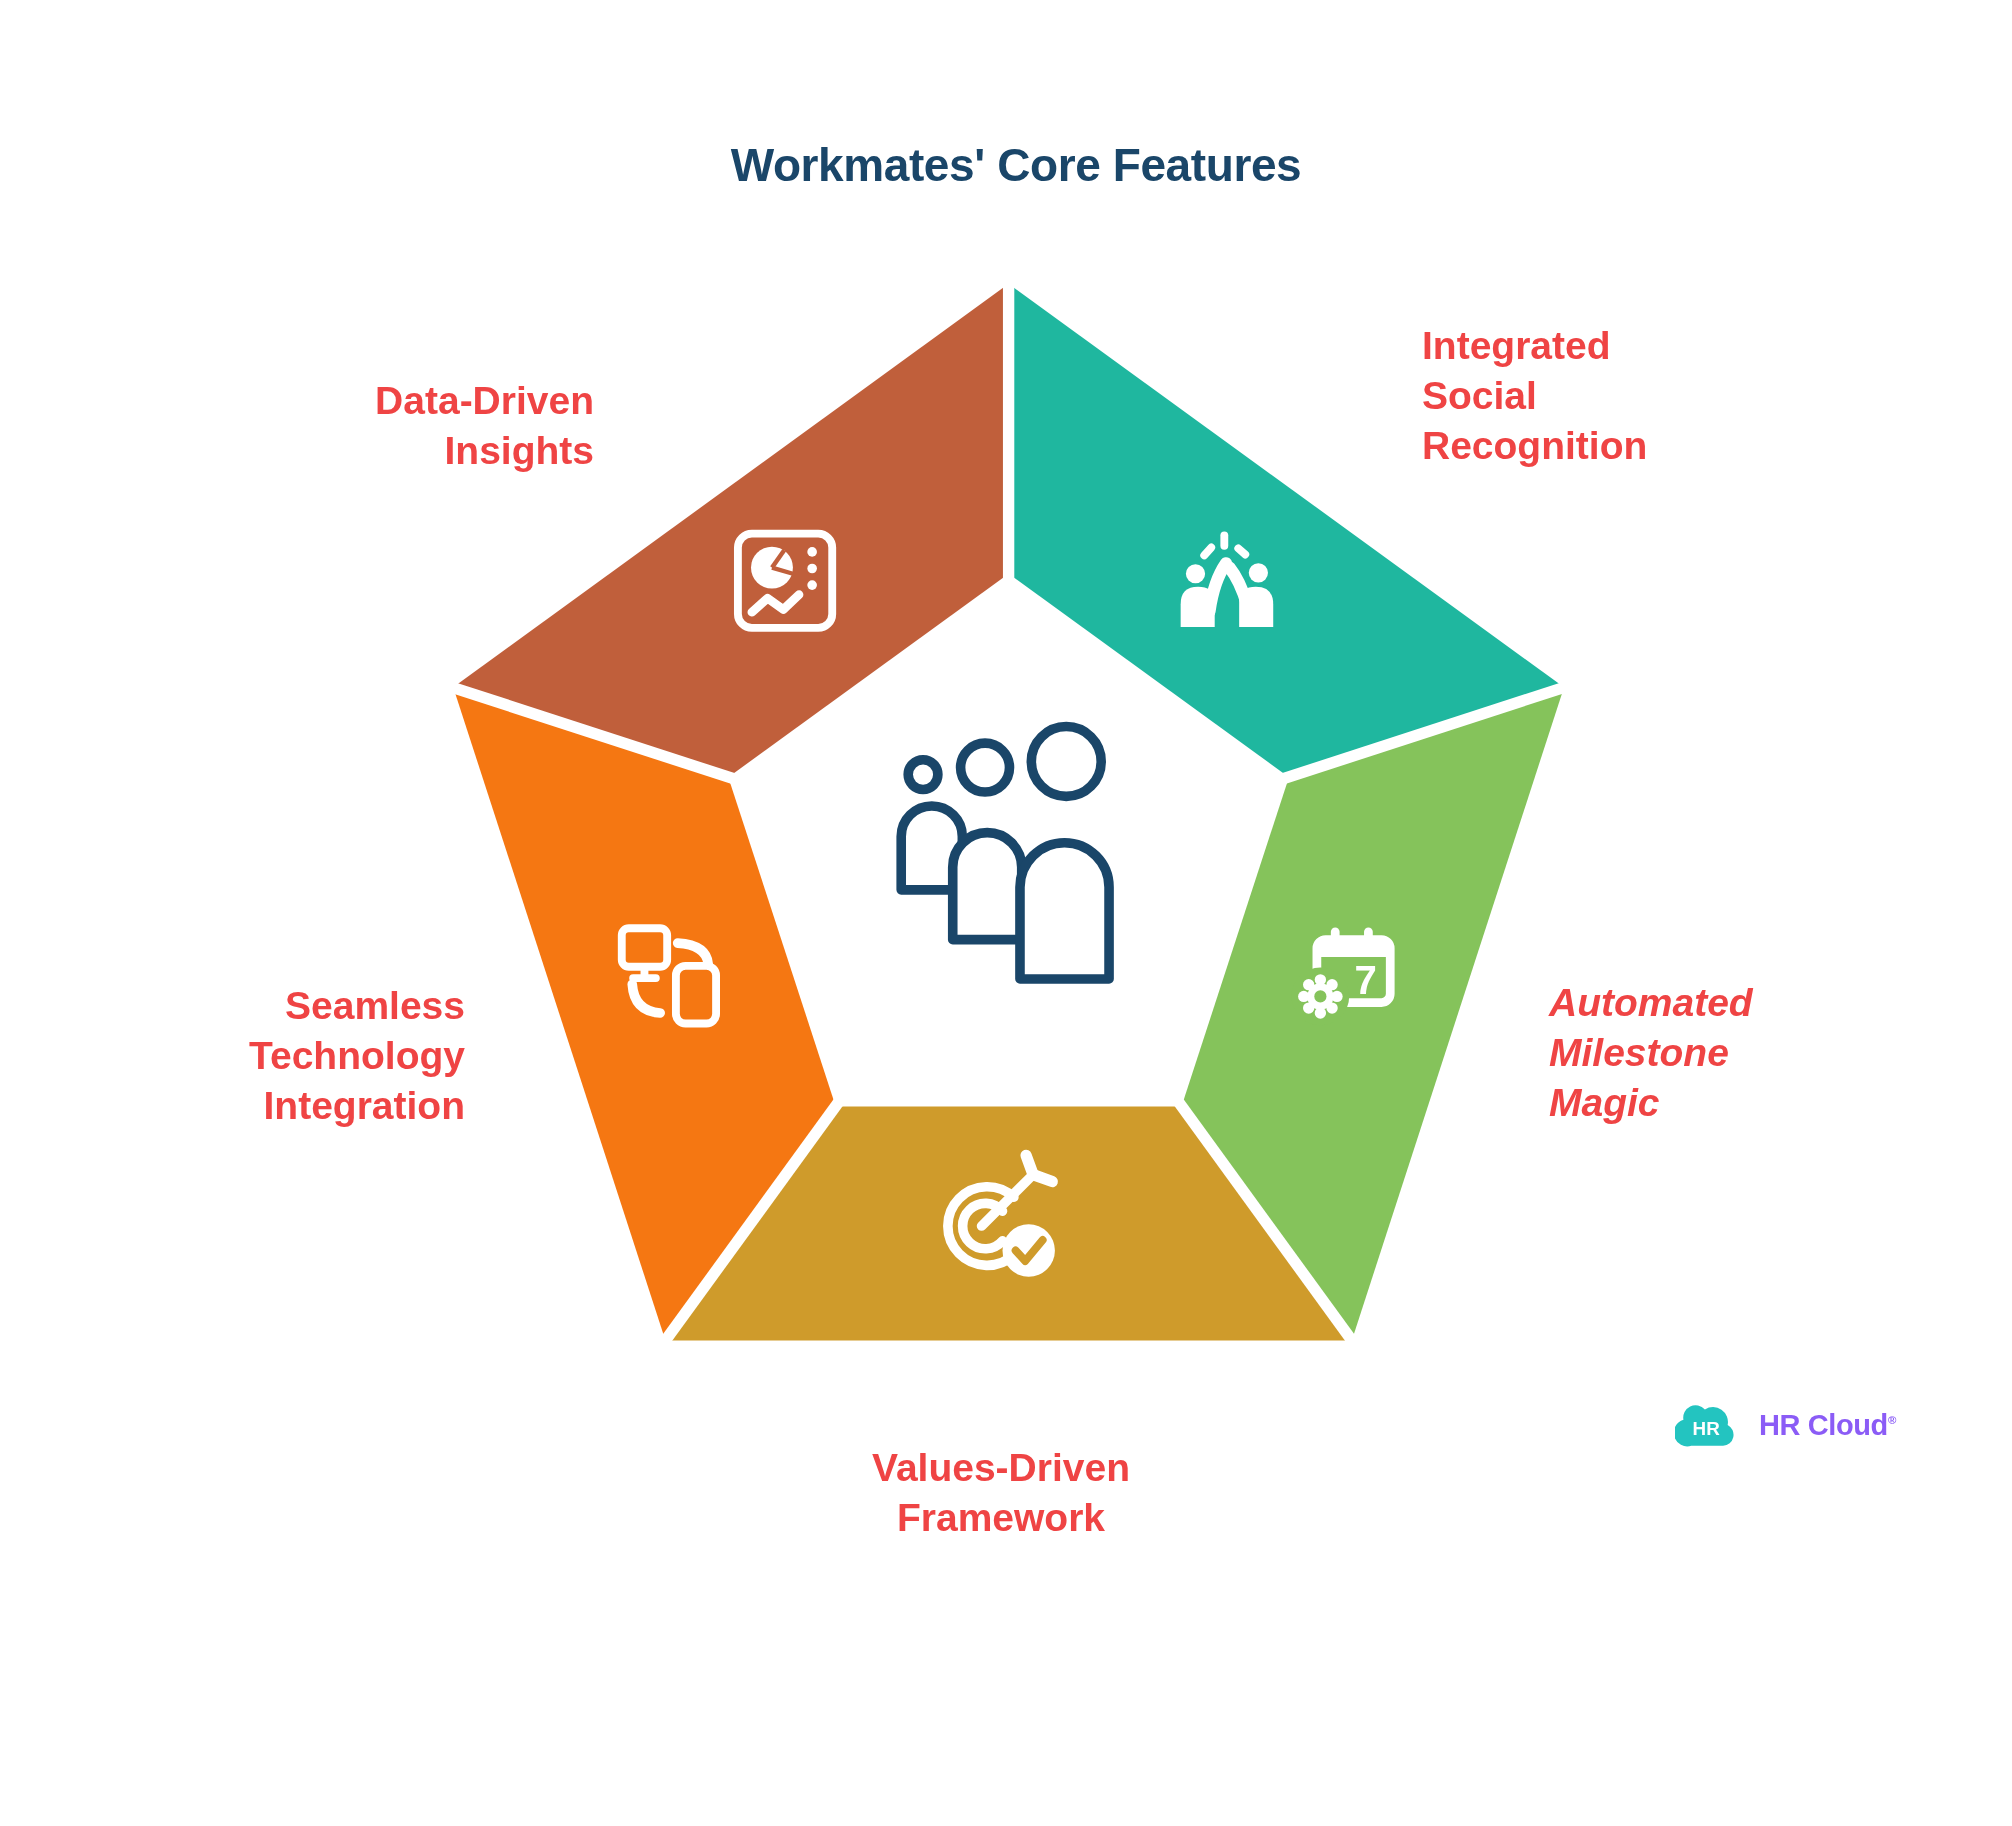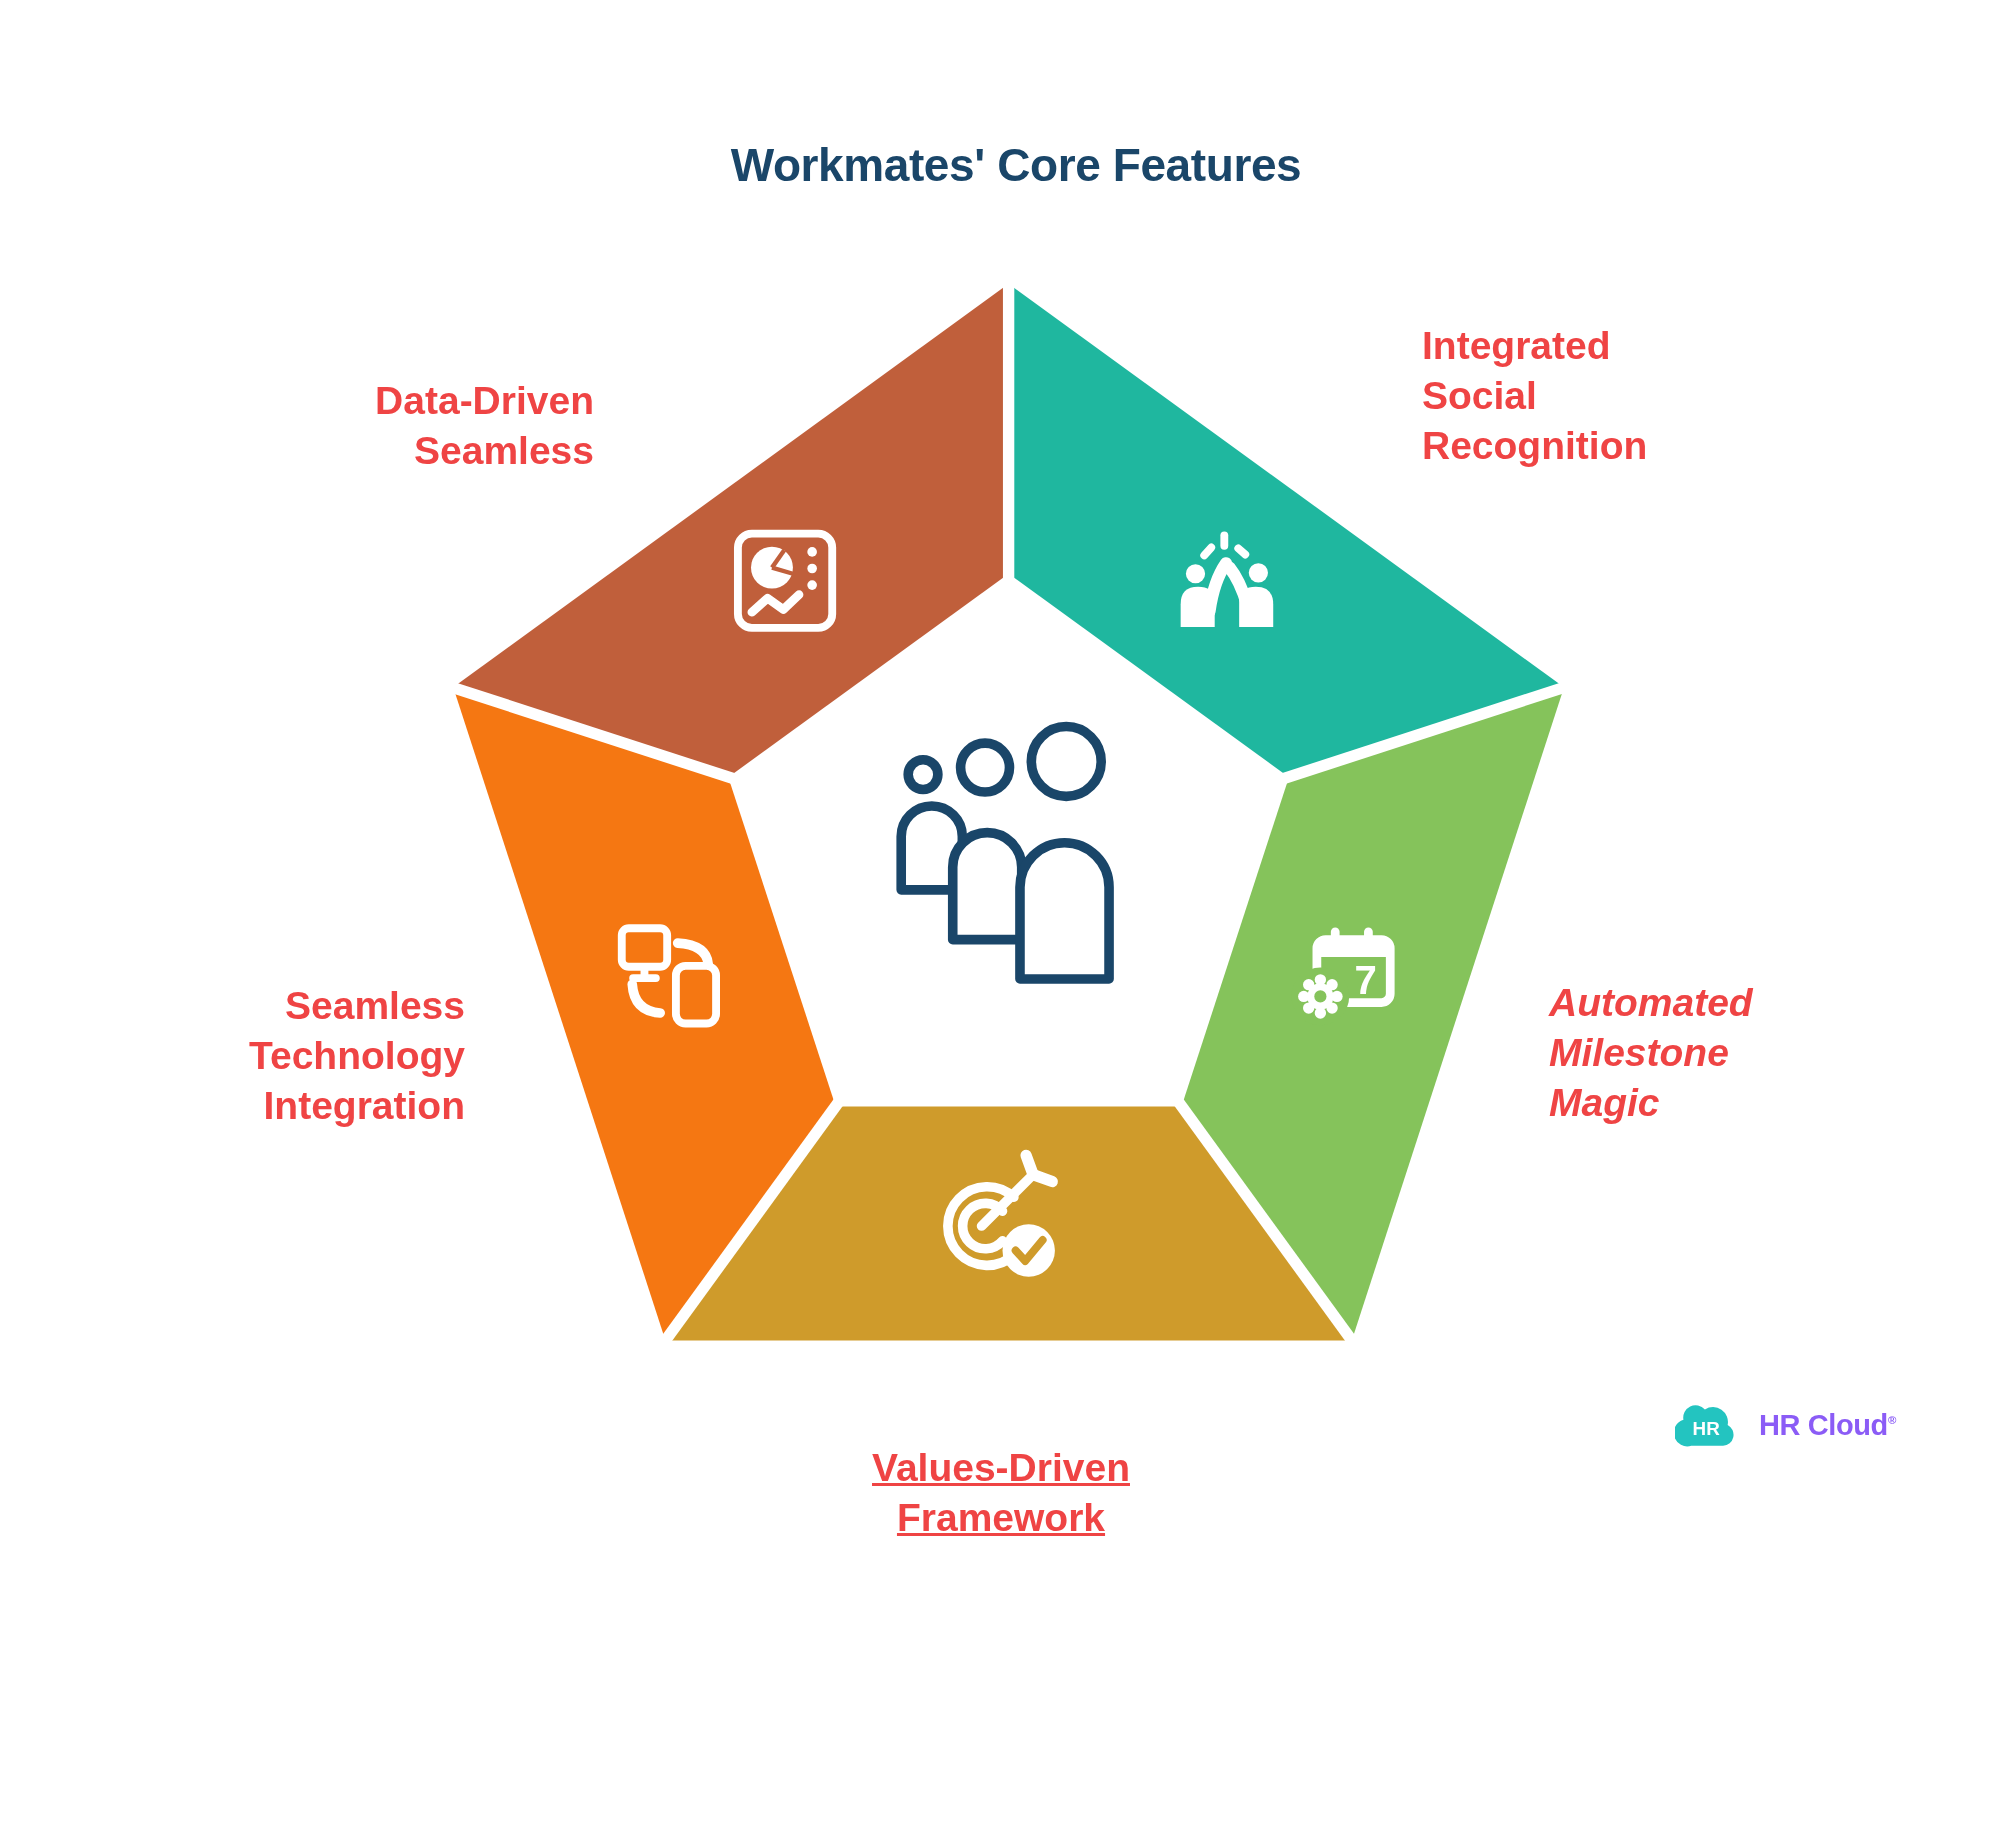--- a/index.html
+++ b/index.html
@@ -27,21 +27,21 @@
     position: absolute;
     font-size: 39px;
     line-height: 50px;
     font-weight: bold;
     color: #ef4444;
     white-space: pre-line;
   }
   .lbl-data-driven   { right: 1418px; top: 376px;  text-align: right; }
   .lbl-integrated    { left: 1422px;  top: 321px;  text-align: left;  }
   .lbl-automated     { left: 1549px;  top: 978px; text-align: left; font-style: italic;  }
-  .lbl-values        { left: 1001px;  top: 1443px; transform: translateX(-50%); text-align: center; text-decoration: underline; }
+  .lbl-values        { left: 1001px;  top: 1443px; transform: translateX(-50%); text-align: center; }
   .lbl-seamless      { right: 1547px; top: 981px; text-align: right; }
   .logo {
     position: absolute;
     left: 1675px;
     top: 1399px;
     display: flex;
     align-items: center;
     gap: 19px;
   }
   .logo-text {
@@ -152,21 +152,21 @@
       <circle cx="1128" cy="879" r="28"></circle>
       <path d="M 1091 1076 V 993 A 39.5 39.5 0 0 1 1170 993 V 1076 Z"></path>
       <circle cx="1221" cy="872" r="40"></circle>
       <path d="M 1168 1121 V 1016 A 51 51 0 0 1 1270 1016 V 1121 Z"></path>
     </g>
   </svg>
 
   <div class="page-title">Workmates' Core Features</div>
 
   <div class="seg-label lbl-data-driven">Data-Driven
-Seamless</div>
+Insights</div>
   <div class="seg-label lbl-integrated">Integrated
 Social
 Recognition</div>
   <div class="seg-label lbl-automated">Automated
 Milestone
 Magic</div>
   <div class="seg-label lbl-values">Values-Driven
 Framework</div>
   <div class="seg-label lbl-seamless">Seamless
 Technology

